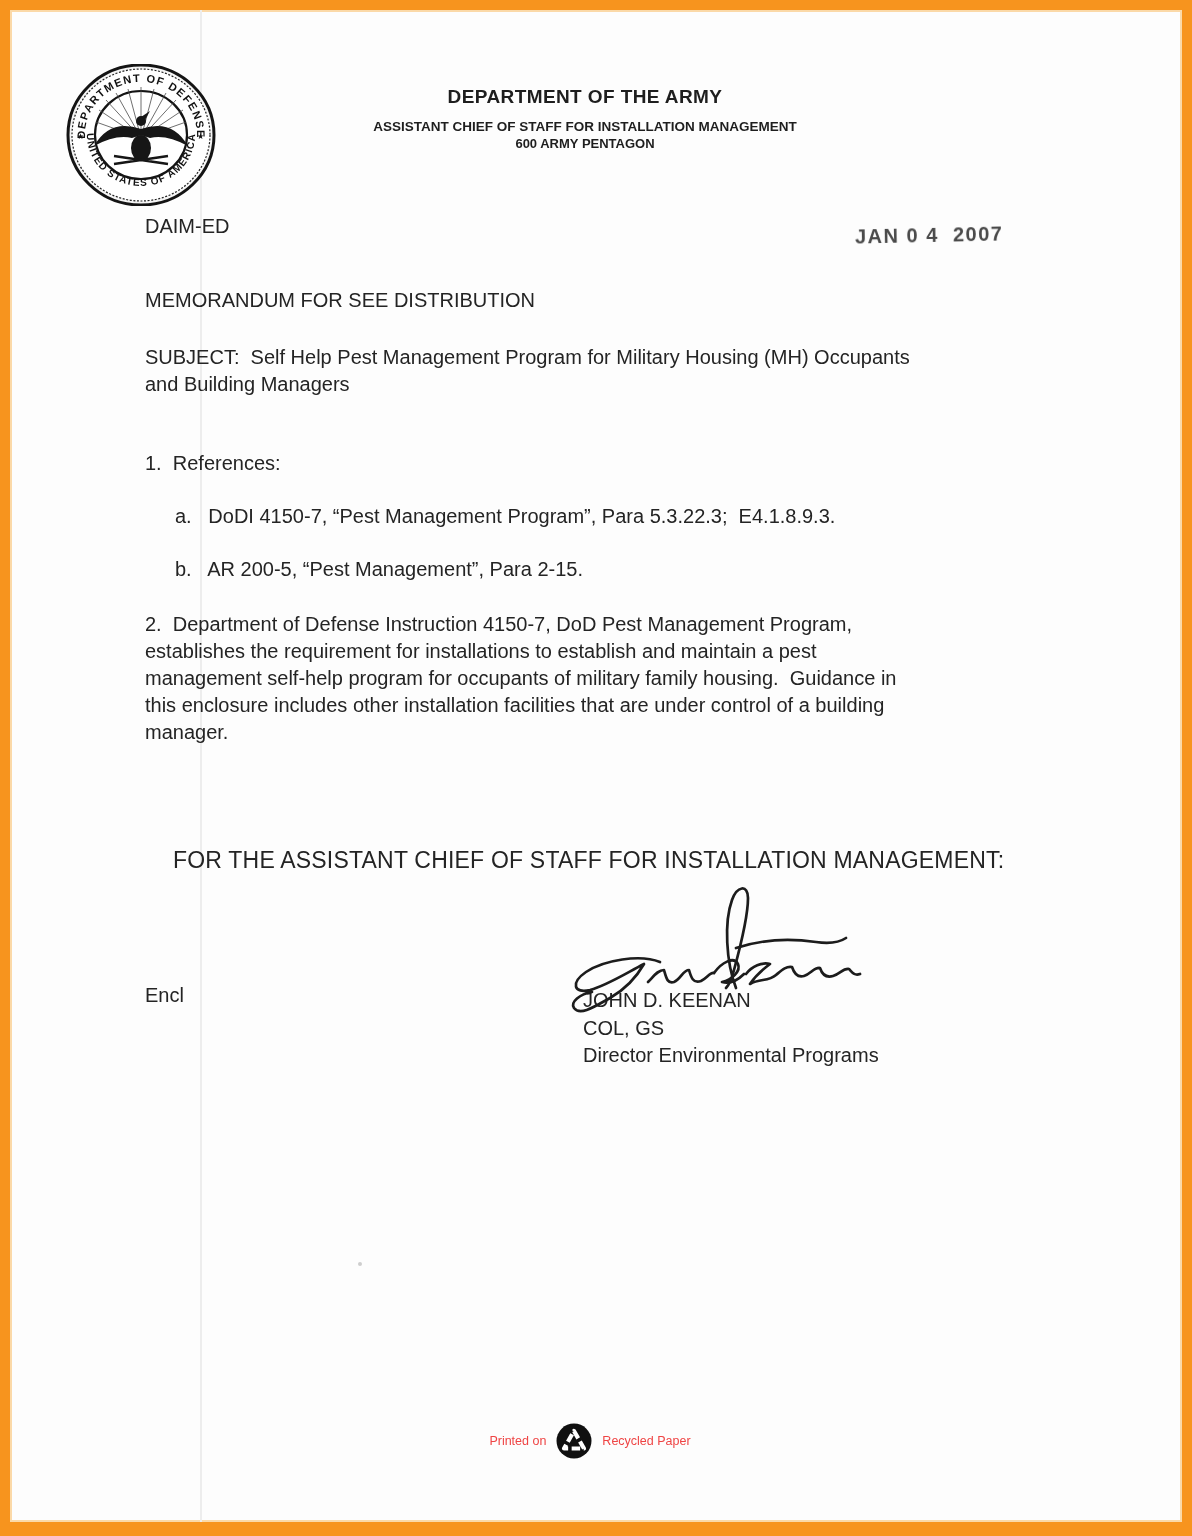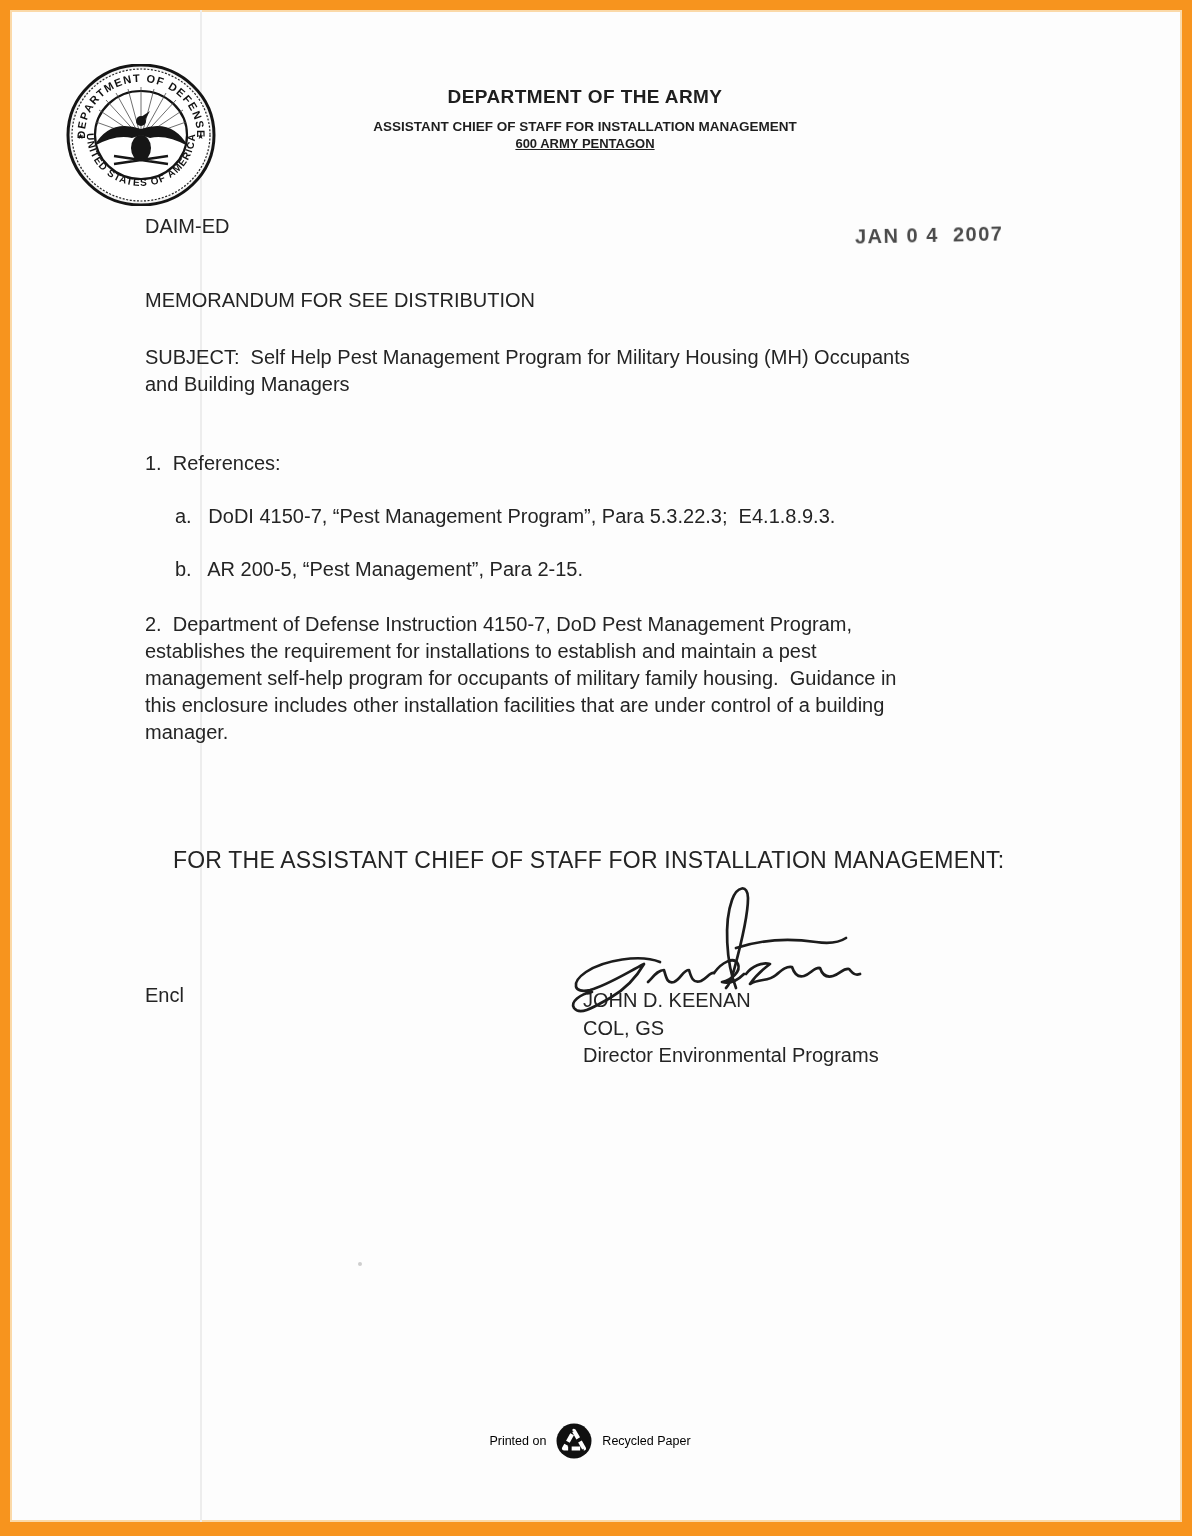--- a/index.html
+++ b/index.html
@@ -37,21 +37,21 @@
     position: absolute; left: 56px; top: 54px;
     width: 150px; height: 142px;
     filter: blur(.3px);
   }
   .letterhead {
     position: absolute; left: 275px; top: 76px; width: 600px;
     text-align: center; font-weight: bold; color: #1E1E1E;
   }
   .lh-1 { font-size: 19px; letter-spacing: .4px; margin-bottom: 10px; }
   .lh-2 { font-size: 13.5px; line-height: 17px; }
-  .lh-3, .lh-4 { font-size: 13px; line-height: 17px; text-decoration: underline; }
+  .lh-3, .lh-4 { font-size: 13px; line-height: 17px; }
   .office-symbol { left: 135px; top: 203px; font-size: 20px; }
   .date-stamp {
     left: 845px; top: 214px;
     font-size: 20px; font-weight: bold; letter-spacing: 1.5px;
     color: #4A4A4A;
     transform: rotate(-1.2deg);
     filter: blur(.5px);
     white-space: pre;
   }
   
@@ -71,21 +71,21 @@
     width: 340px; height: 140px; z-index: 2;
   }
   .encl       { left: 135px; top: 972px; }
   .sig-name   { left: 573px; top: 977px; }
   .sig-rank   { left: 573px; top: 1005px; }
   .sig-title  { left: 573px; top: 1032px; }
   
   .footer {
     position: absolute; left: 0; right: 12px; top: 1412px;
     display: flex; justify-content: center; align-items: center;
-    gap: 9px; font-size: 12.5px; color: #000000;
+    gap: 9px; font-size: 12.5px; color: #ef4444;
   }
   .recycle-badge { width: 38px; height: 38px; display: block; filter: blur(.3px); }
 </style>
 </head>
 <body>
 
 <div class="frame">
   <div class="paper">
 
     <div class="scan-line"></div>

